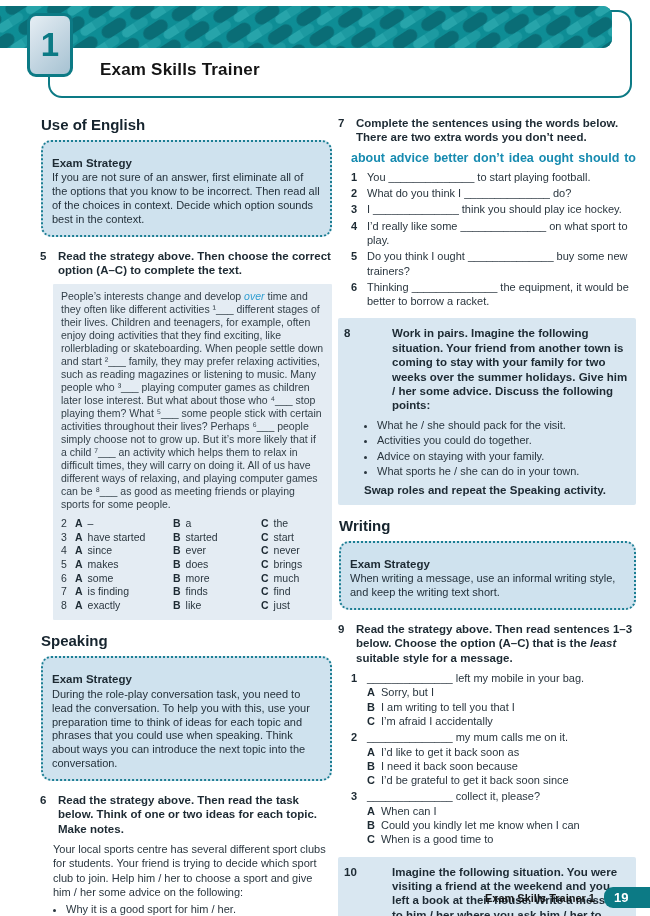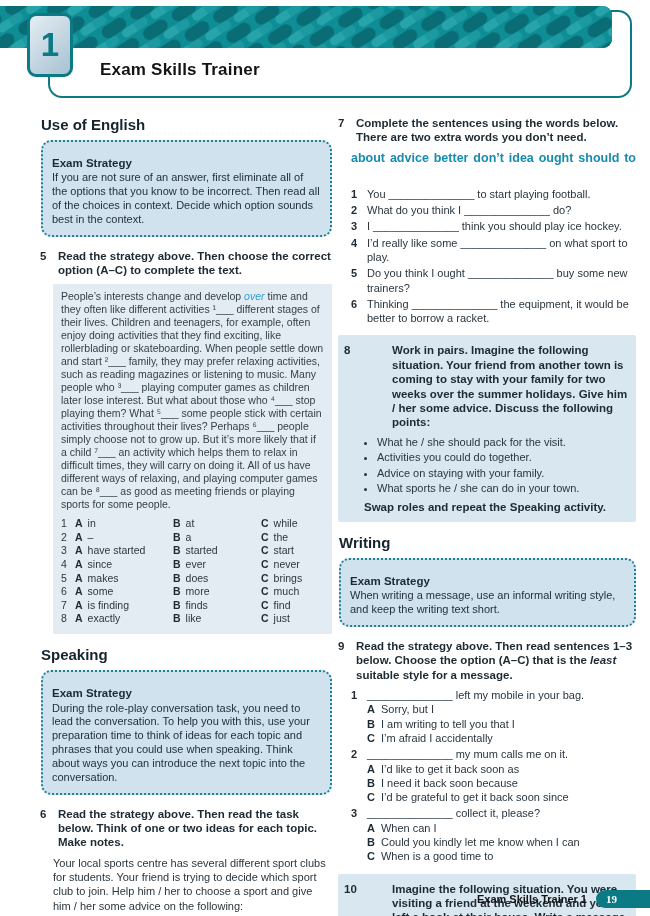--- a/index.html
+++ b/index.html
@@ -60,21 +60,21 @@
   .opt-grid{margin-top:6px;}
   .opt-row{display:grid; grid-template-columns:112px 88px auto; font-size:10.5px; line-height:1.3;}
   .opt-cell b{margin-right:5px; color:var(--bold);}
   .opt-num{display:inline-block; width:14px; font-size:10.5px;}
   
   .task-text{margin:0 0 3px 13px; font-size:11px; line-height:1.3; color:var(--body);}
   ul.bullets{margin:2px 0 0 13px; padding-left:13px; font-size:11px; line-height:1.32; color:var(--body);}
   ul.bullets li{margin-bottom:1px;}
   
   .word-bank{
-    display:flex; justify-content:space-between; margin:2px 0 22px 13px;
+    display:flex; justify-content:space-between; margin:2px 0 5px 13px;
     font-size:12.5px; font-weight:bold; color:var(--wordbank);text-align:center;
   }
   
   .s-item{display:flex; gap:6px; margin:0 0 2px 13px; font-size:11px; line-height:1.3;}
   .s-item .n{font-weight:bold; min-width:10px; flex-shrink:0; color:var(--bold);}
   
   .task-box{
     background:var(--task-bg); border-radius:2px; padding:8px 8px 9px 6px;
     display:flex; gap:5px; margin-top:10px;
   }
@@ -85,22 +85,22 @@
   
   .q-item{margin:0 0 2px 13px; font-size:11px; line-height:1.3;}
   .q-stem{display:flex; gap:6px;}
   .q-stem .n{font-weight:bold; min-width:10px; flex-shrink:0; color:var(--bold);}
   .q-opt{display:flex; gap:6px; margin-left:16px;}
   .q-opt b{color:var(--bold);}
   
   .footer{position:absolute; right:0; bottom:8px; display:flex; align-items:center; z-index:4;}
   .footer-label{font-weight:bold; font-size:11px; color:#141414; margin-right:9px;}
   .page-badge{
-    background:var(--teal-border); color:#fff; font-weight:bold; font-size:11px;
-    padding:3px 0 3px 10px; width:54px; border-radius:9px 0 0 9px;font-family:Liberation Serif, serif;
+    background:var(--teal-border); color:#fff; font-weight:bold; font-size:13px;
+    padding:3px 0 3px 10px; width:46px; border-radius:9px 0 0 9px;
   }
 </style>
 </head>
 <body>
 
 <div class="header-card"></div>
 <div class="banner">
   <svg width="612" height="42">
     <defs>
       <pattern id="pills" width="34" height="24" patternUnits="userSpaceOnUse" patternTransform="rotate(-33)">
@@ -130,25 +130,20 @@
   <div class="ex-head">
     <span class="ex-num">5</span>
     <span>Read the strategy above. Then choose the correct option (A–C) to complete the text.</span>
   </div>
 
   <div class="passage-block">
     <p class="passage"><span>People’s interests change and develop </span><span class="hl">over</span><span> time and they often like different activities ¹___ different stages of their lives. Children and teenagers, for example, often enjoy doing activities that they find exciting, like rollerblading or skateboarding. When people settle down and start ²___ family, they may prefer relaxing activities, such as reading magazines or listening to music. Many people who ³___ playing computer games as children later lose interest. But what about those who ⁴___ stop playing them? What ⁵___ some people stick with certain activities throughout their lives? Perhaps ⁶___ people simply choose not to grow up. But it’s more likely that if a child ⁷___ an activity which helps them to relax in difficult times, they will carry on doing it. All of us have different ways of relaxing, and playing computer games can be ⁸___ as good as meeting friends or playing sports for some people.</span></p>
 
     <div class="opt-grid">
       <div class="opt-row">
-        <span class="opt-cell"><span class="opt-num">1</span><b>A</b><span>in</span></span>
-        <span class="opt-cell"><b>B</b><span>at</span></span>
-        <span class="opt-cell"><b>C</b><span>while</span></span>
-      </div>
-      <div class="opt-row">
         <span class="opt-cell"><span class="opt-num">2</span><b>A</b><span>–</span></span>
         <span class="opt-cell"><b>B</b><span>a</span></span>
         <span class="opt-cell"><b>C</b><span>the</span></span>
       </div>
       <div class="opt-row">
         <span class="opt-cell"><span class="opt-num">3</span><b>A</b><span>have started</span></span>
         <span class="opt-cell"><b>B</b><span>started</span></span>
         <span class="opt-cell"><b>C</b><span>start</span></span>
       </div>
       <div class="opt-row">

